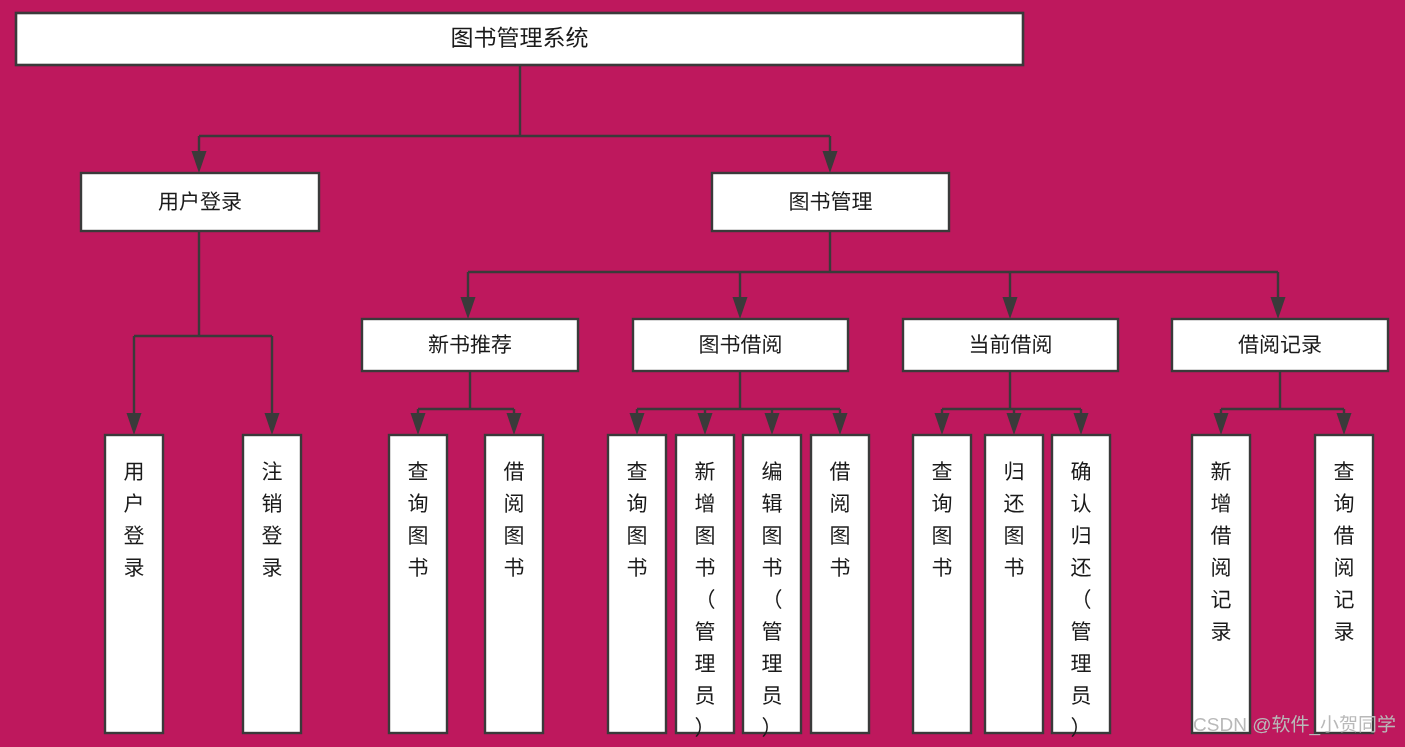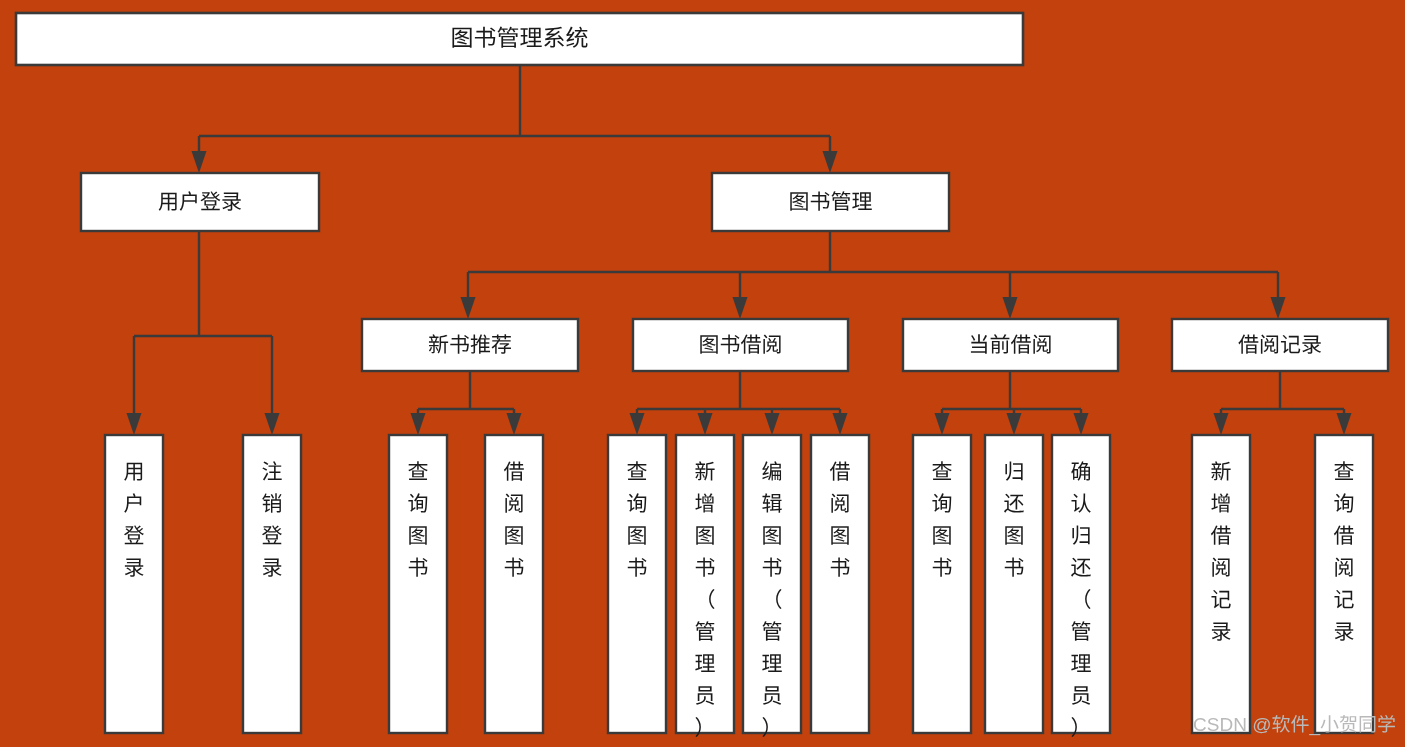--- a/index.html
+++ b/index.html
@@ -8,21 +8,21 @@
     padding: 0;
     background: #ffffff;
   }
   body {
     font-family: "Liberation Sans", "DejaVu Sans", sans-serif;
   }
   #diagram-root {
     position: relative;
     width: 1405px;
     height: 747px;
-    background: #c2410c;
+    background: #be185d;
     overflow: hidden;
   }
   svg.diagram-canvas {
     position: absolute;
     inset: 0;
     width: 1405px;
     height: 747px;
     display: block;
   }
   .node-box {

